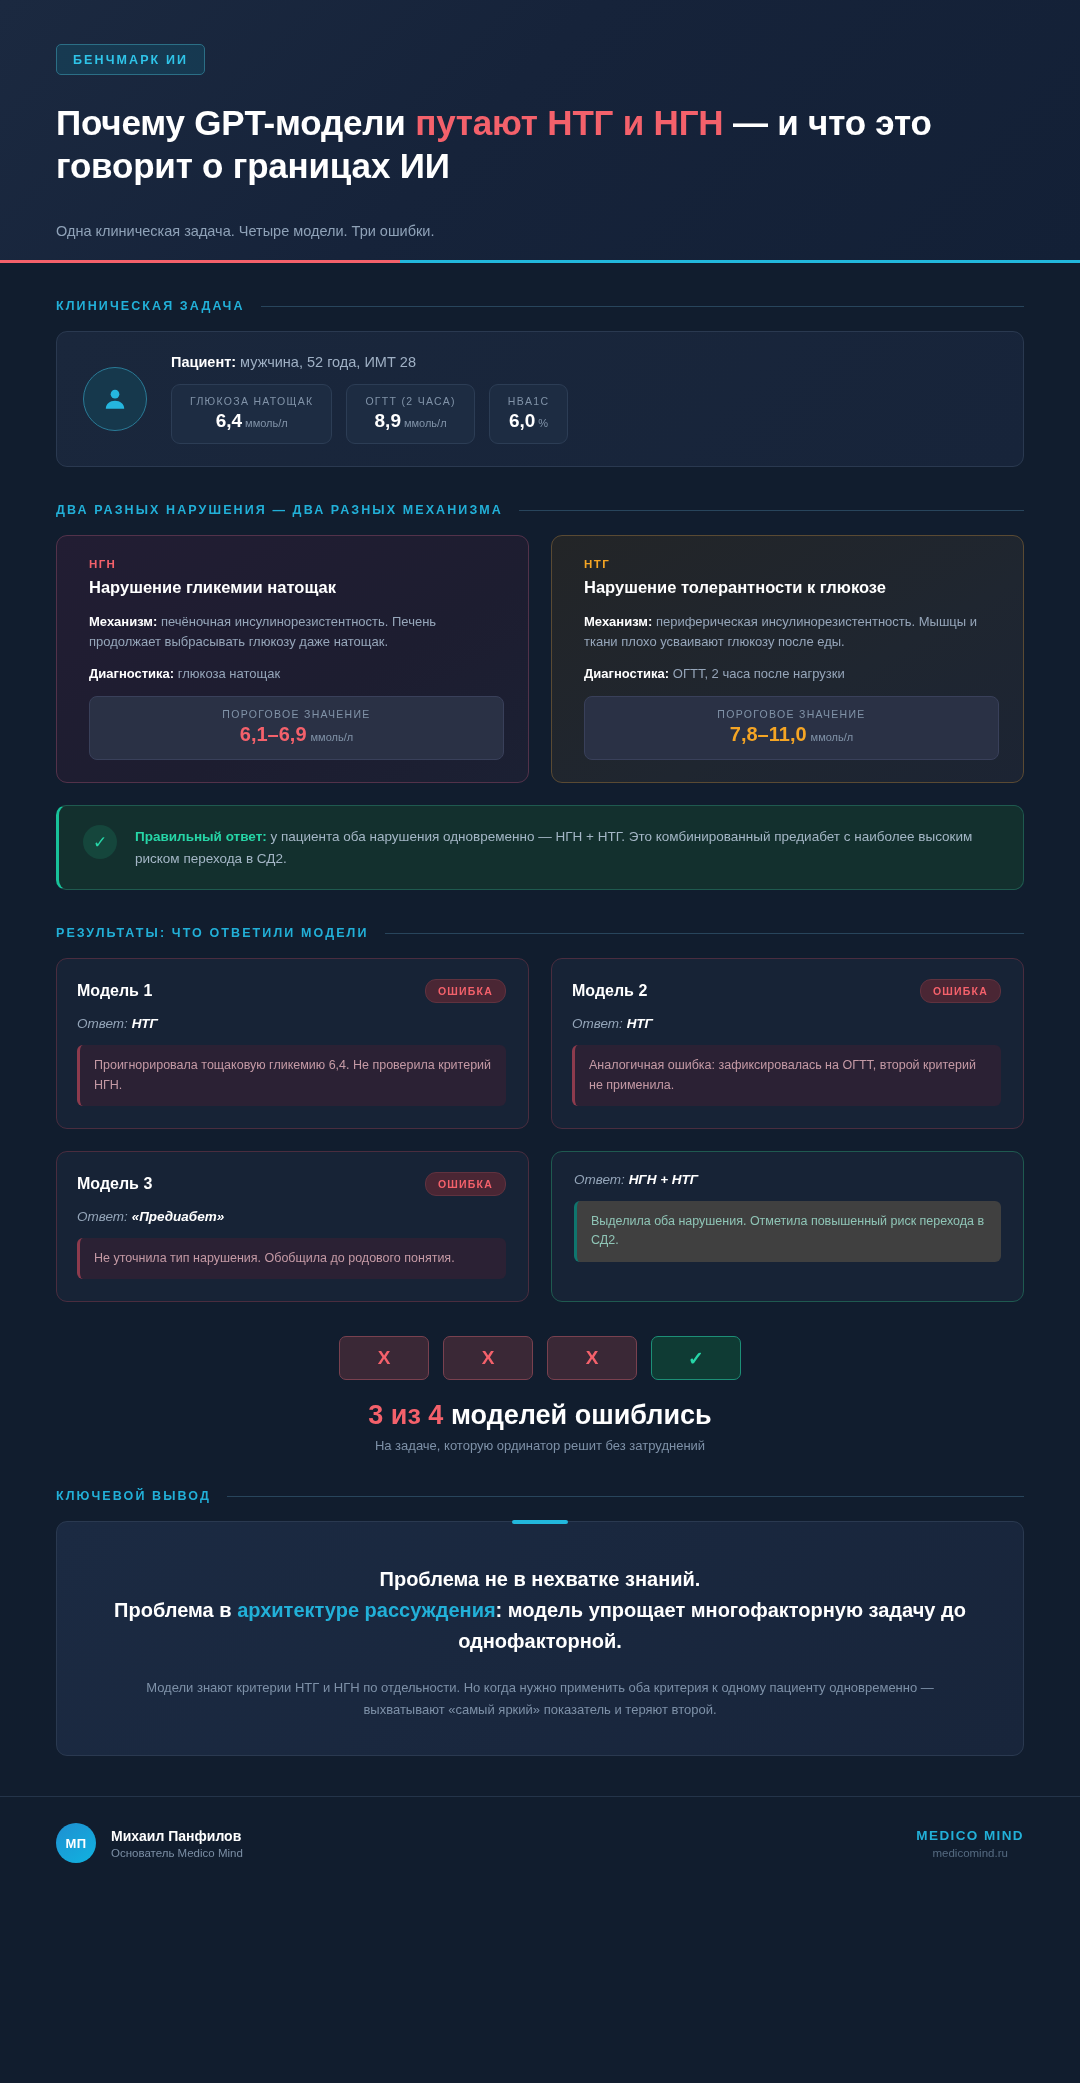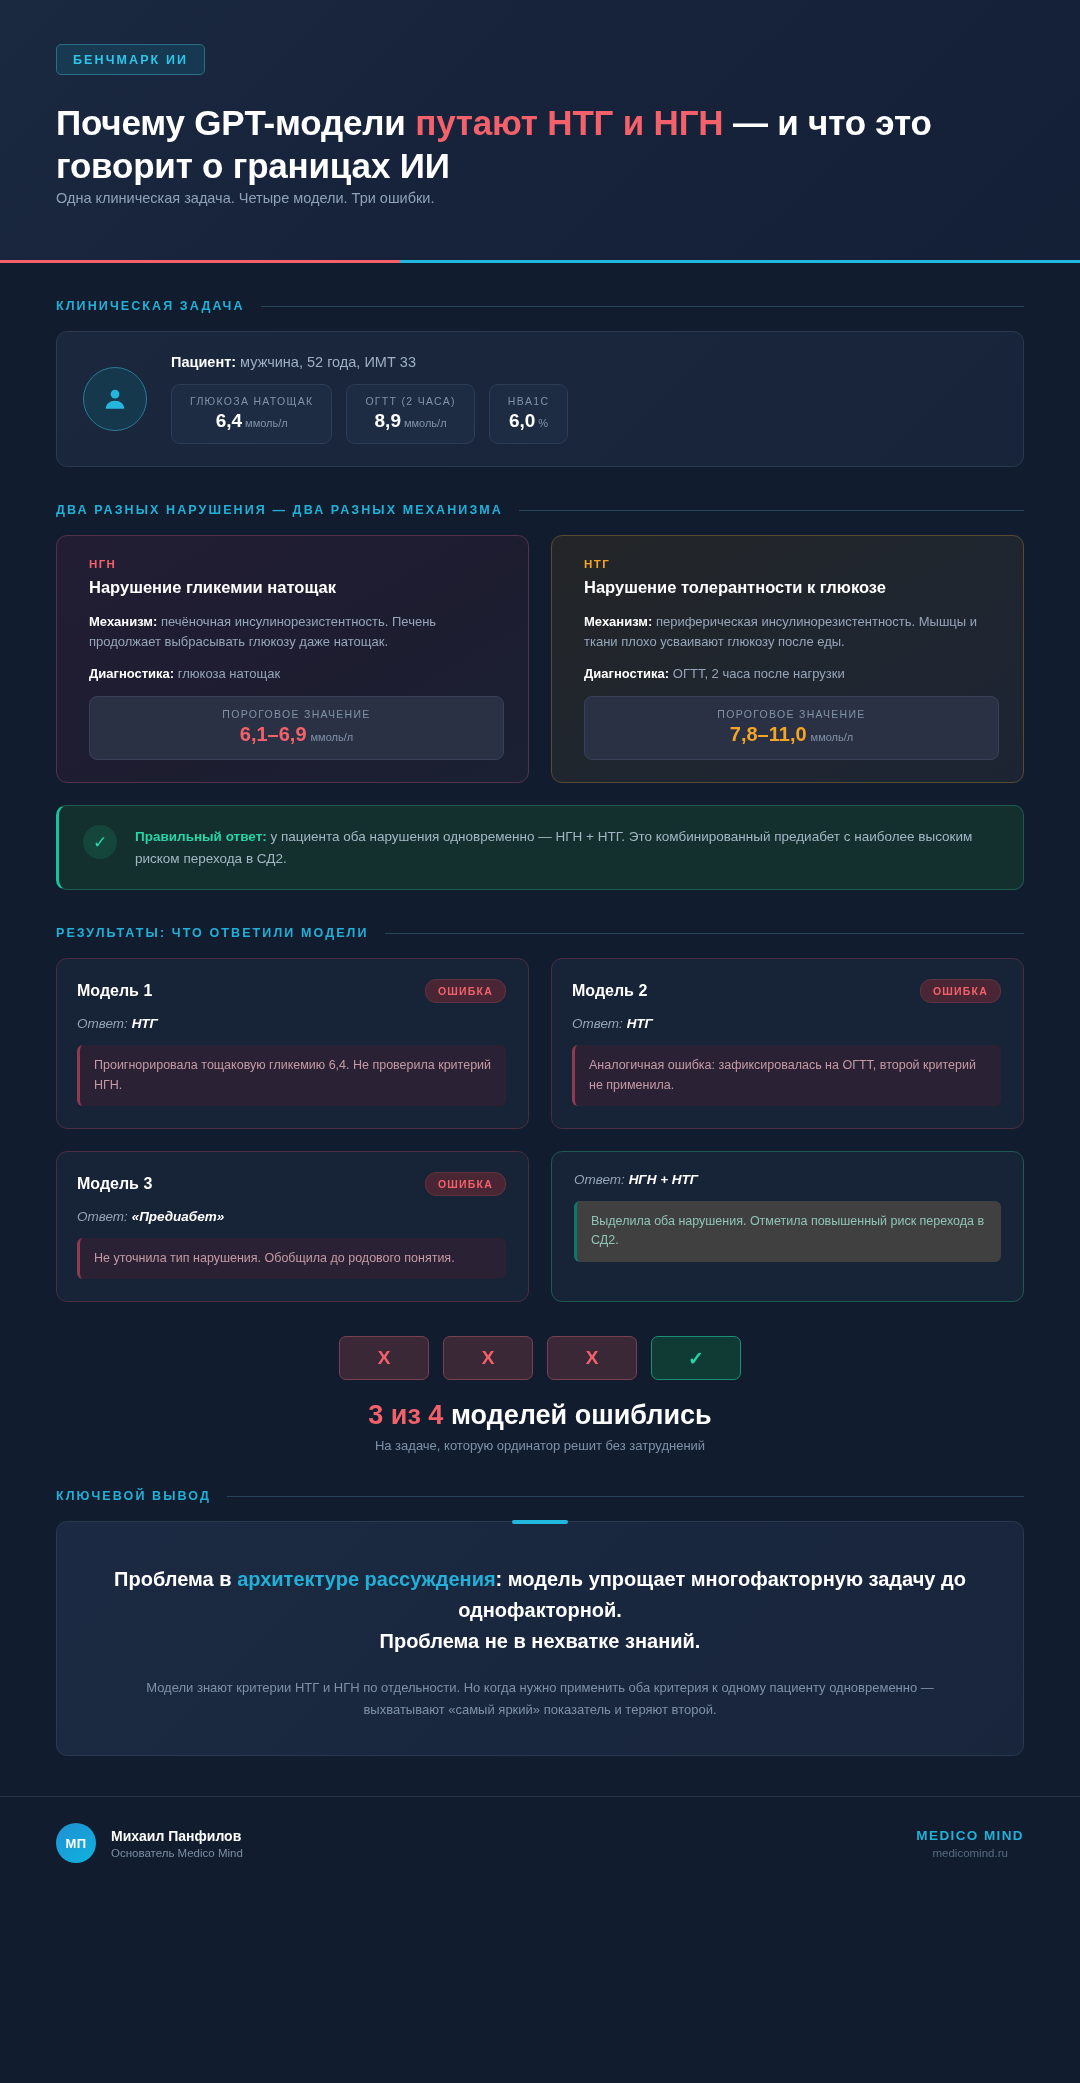--- a/index.html
+++ b/index.html
@@ -36,21 +36,21 @@
     margin:26px 0 0 0;
     font-size:35px;
     line-height:1.24;
     font-weight:bold;
     letter-spacing:-.2px;
     color:#ffffff;
     max-width:900px;
   }
   .hero h1 .red{color:#f4616b;}
   .hero .sub{
-    margin-top:2px;
+    margin-top:35px;
     font-size:14.5px;
     color:#8fa2b8;
   }
   .accentbar{display:flex;height:3px;width:100%;}
   .accentbar .ab-red{flex:0 0 37%;background:#f4616b;}
   .accentbar .ab-cyan{flex:1;background:#22b8dd;}
 
   
   .content{padding:0 56px;box-sizing:border-box;}
   .sec-head{
@@ -267,21 +267,21 @@
     <div class="patient-card">
       <div class="avatar-circle">
         <svg viewBox="0 0 24 24">
             <circle cx="12" cy="7.5" r="4"></circle>
             <path d="M3.5 21c0-4.6 3.8-7.5 8.5-7.5s8.5 2.9 8.5 7.5z"></path>
           </svg>
       </div>
       <div class="patient-body">
         <div class="patient-line">
           <b>Пациент:</b>
-          <span>мужчина, 52 года, ИМТ 33</span>
+          <span>мужчина, 52 года, ИМТ 28</span>
         </div>
         <div class="metrics">
           <div class="metric">
             <div class="mlabel">ГЛЮКОЗА НАТОЩАК</div>
             <div class="mval"><span>6,4</span><span class="munit">ммоль/л</span></div>
           </div>
           <div class="metric">
             <div class="mlabel">ОГТТ (2 ЧАСА)</div>
             <div class="mval"><span>8,9</span><span class="munit">ммоль/л</span></div>
           </div>
@@ -378,22 +378,22 @@
     </div>
 
     <div class="sec-head">
       <div class="label">КЛЮЧЕВОЙ ВЫВОД</div>
       <div class="rule"></div>
     </div>
 
     <div class="concl">
       <div class="tick"></div>
       <div class="big">
+        <div>Проблема не в нехватке знаний.</div>
         <div><span>Проблема в </span><span class="cy">архитектуре рассуждения</span><span>: модель упрощает многофакторную задачу до однофакторной.</span></div>
-        <div>Проблема не в нехватке знаний.</div>
       </div>
       <div class="small">Модели знают критерии НТГ и НГН по отдельности. Но когда нужно применить оба критерия к одному пациенту одновременно — выхватывают «самый яркий» показатель и теряют второй.</div>
     </div>
 
   </div>
 
   <div class="footer">
     <div class="fauthor">
       <div class="fav">МП</div>
       <div>

